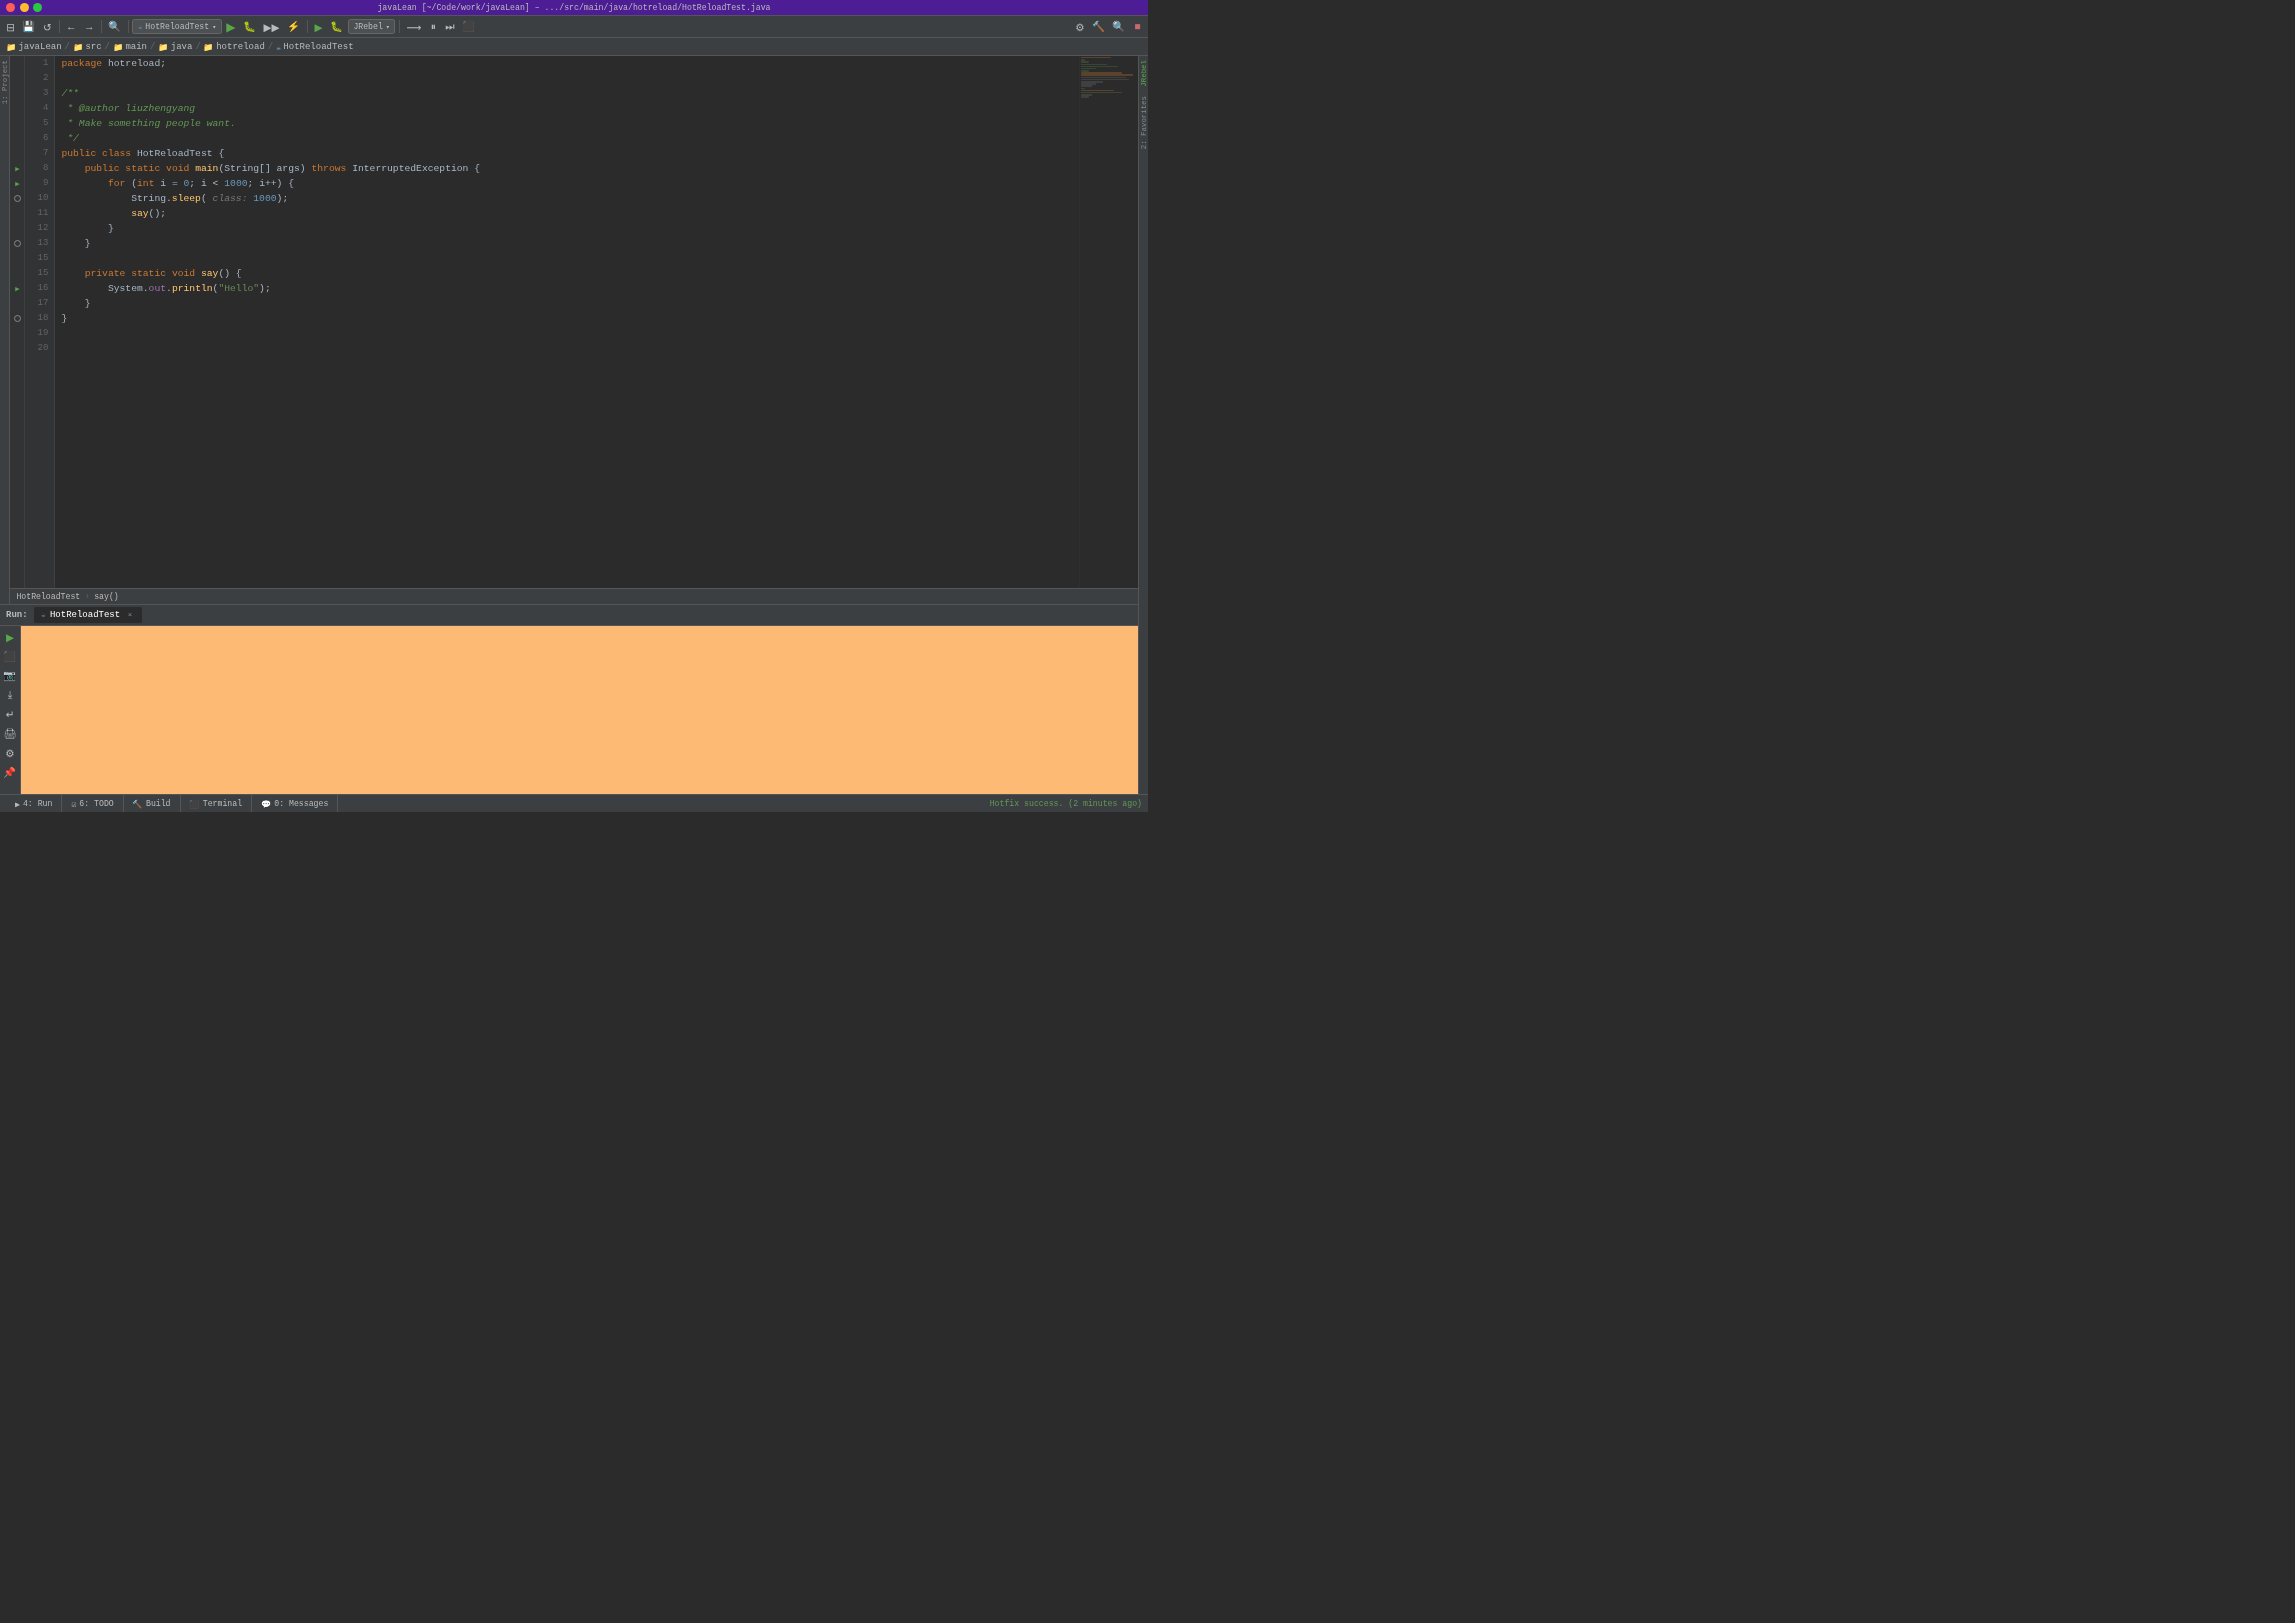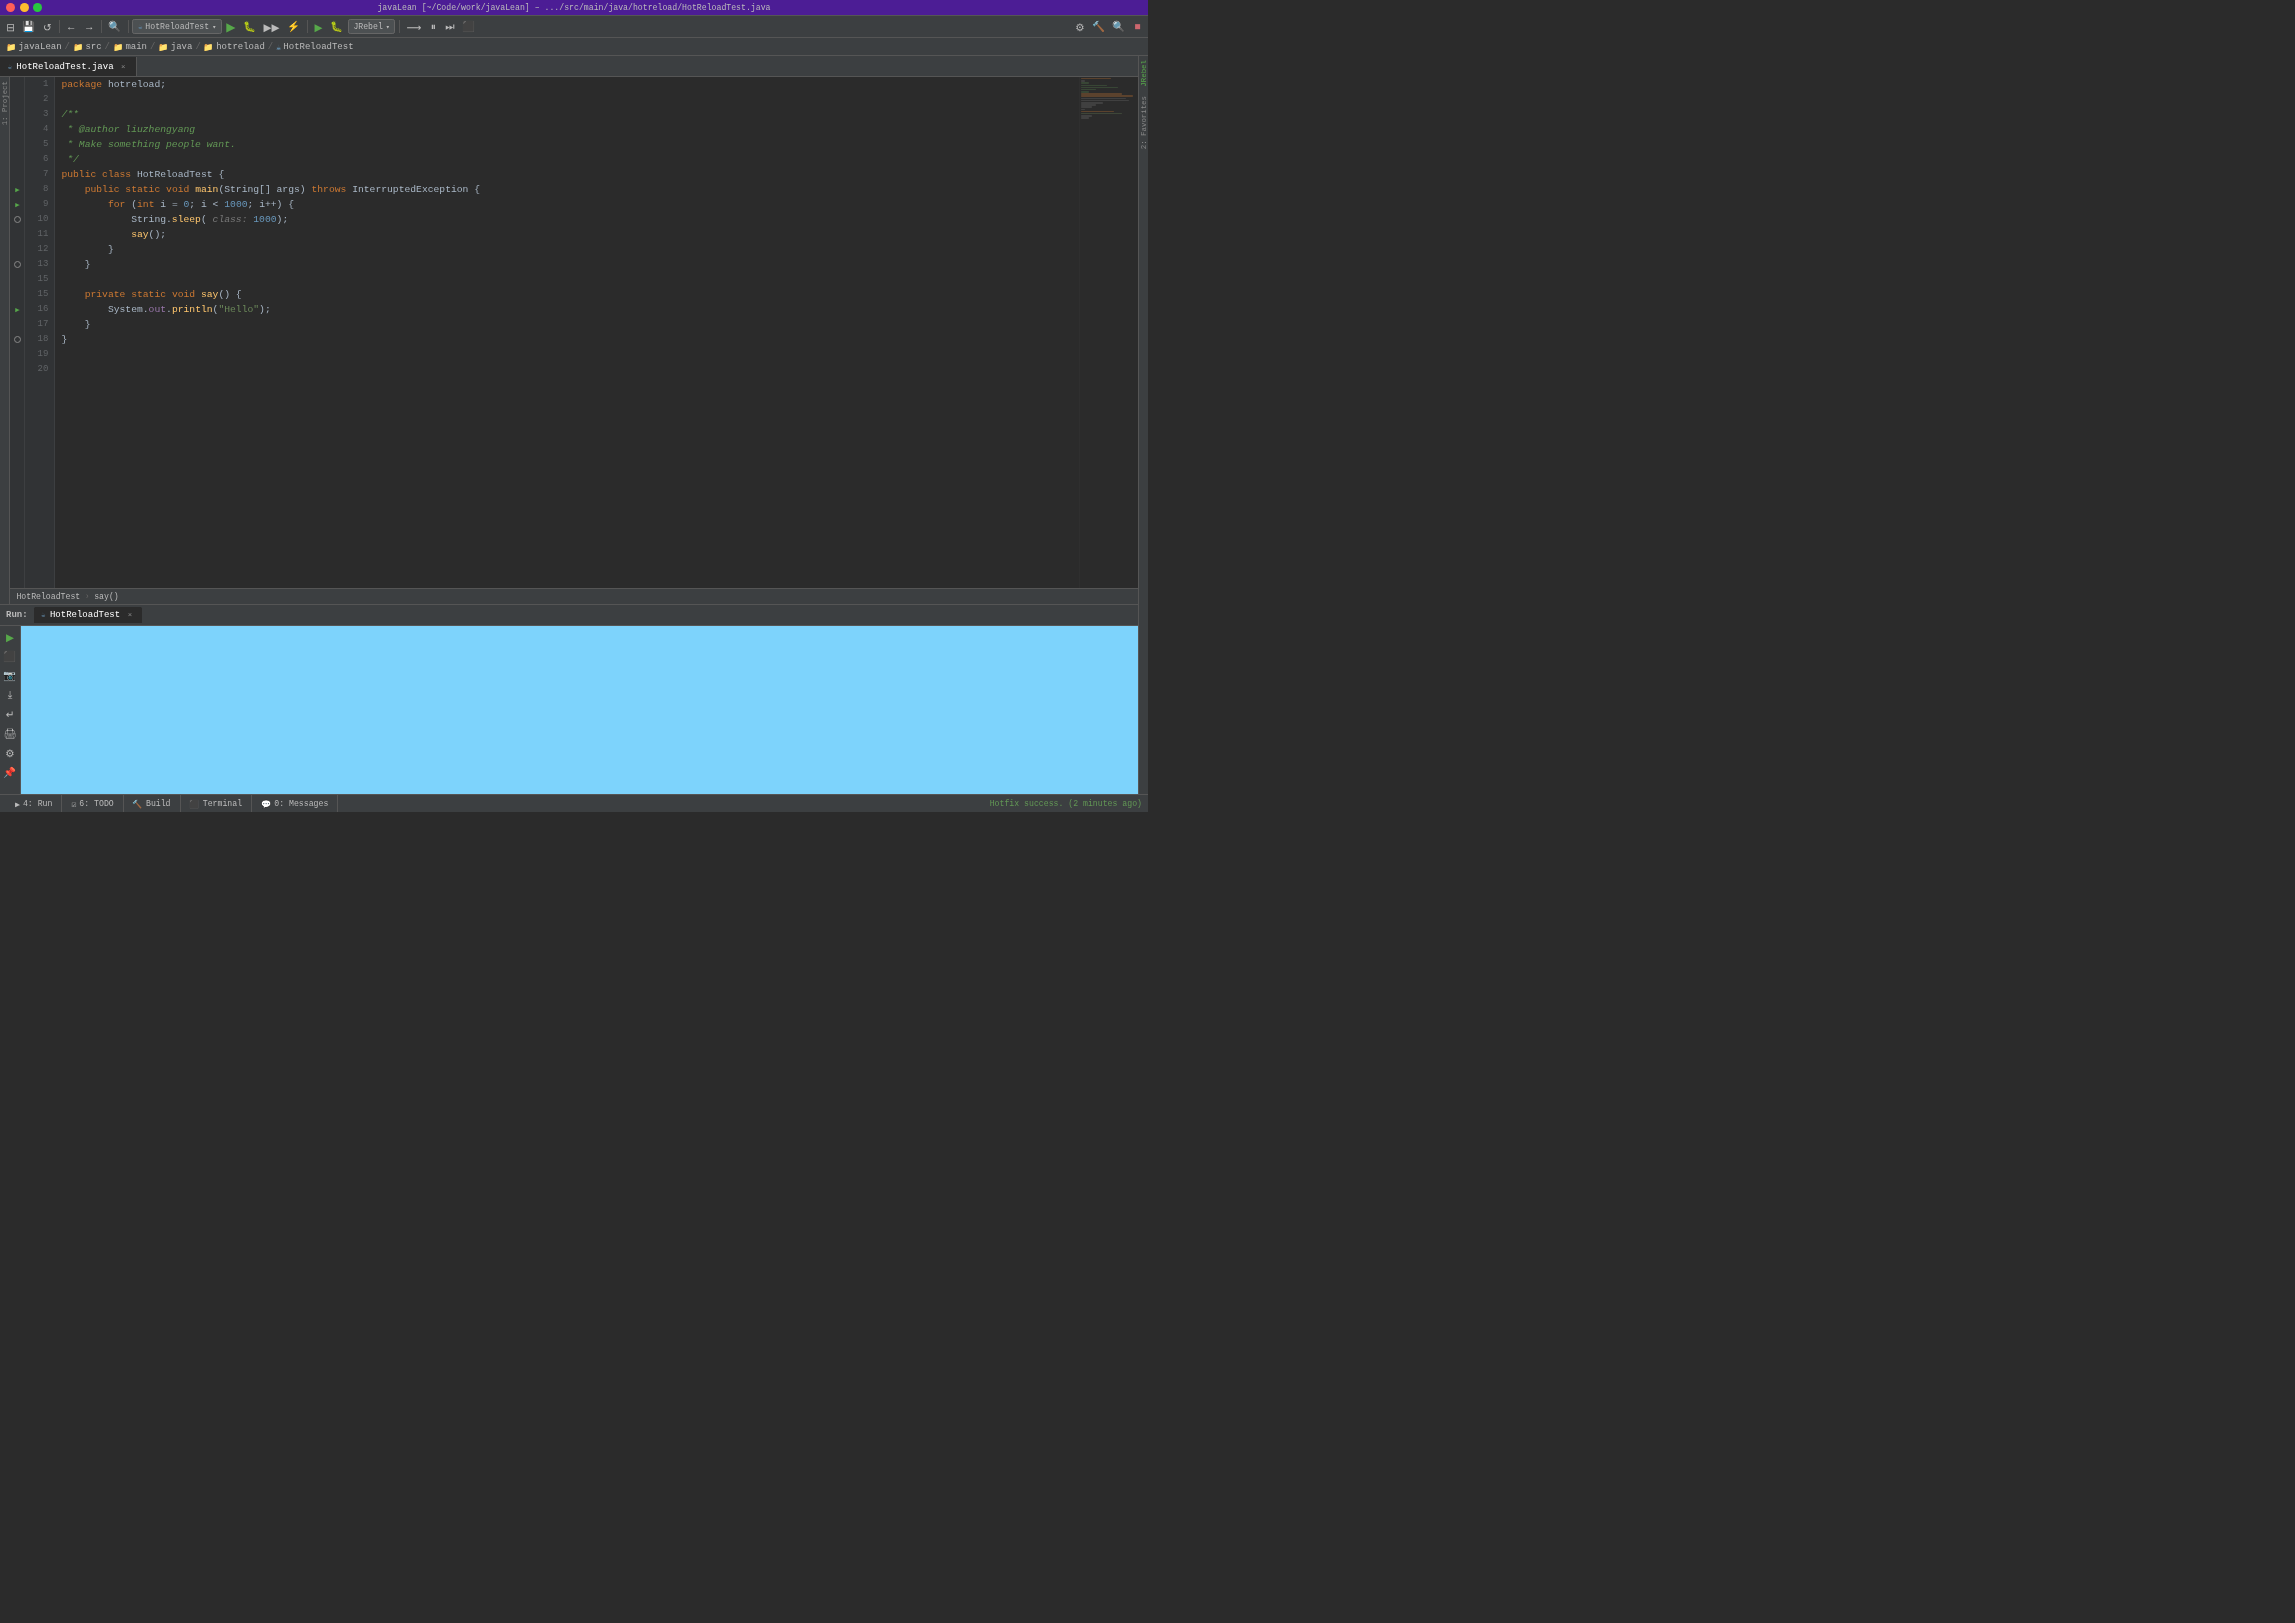--- a/index.html
+++ b/index.html
@@ -239,21 +239,21 @@
       padding: 0 6px;
       font-size: 8.2px;
       color: #bbbbbb;
       gap: 4.5px;
     }
     .status-sep { color: #666; }
 
     
     .run-panel {
       height: 208px;
-      background: #7dd3fc;
+      background: #fdba74;
       border-top: 0.7px solid #555;
       display: flex;
       flex-direction: column;
     }
     .run-panel-tabs {
       background: #3c3f41;
       height: 21px;
       display: flex;
       align-items: center;
       padding: 0 6px;
@@ -498,27 +498,20 @@
       <span class="folder-icon">📁</span>
       hotreload
     </span>
     <span class="breadcrumb-sep">/</span>
     <span class="breadcrumb-item">
       <span class="class-icon">☕</span>
       HotReloadTest
     </span>
   </div>
 
-  <div class="tab-bar">
-    <div class="tab active">
-      <span style="color:#6897bb;font-size:7.4px;">☕</span>
-      <span>HotReloadTest.java</span>
-      <span class="tab-close">×</span>
-    </div>
-  </div>
 
   <div class="editor-section">
 
     <div class="side-panel-vertical" style="border-right:0.7px solid #555; background:#3c3f41;">
       <span class="side-label">1: Project</span>
     </div>
 
     <div class="editor-main">
 
       <div class="editor-body">

